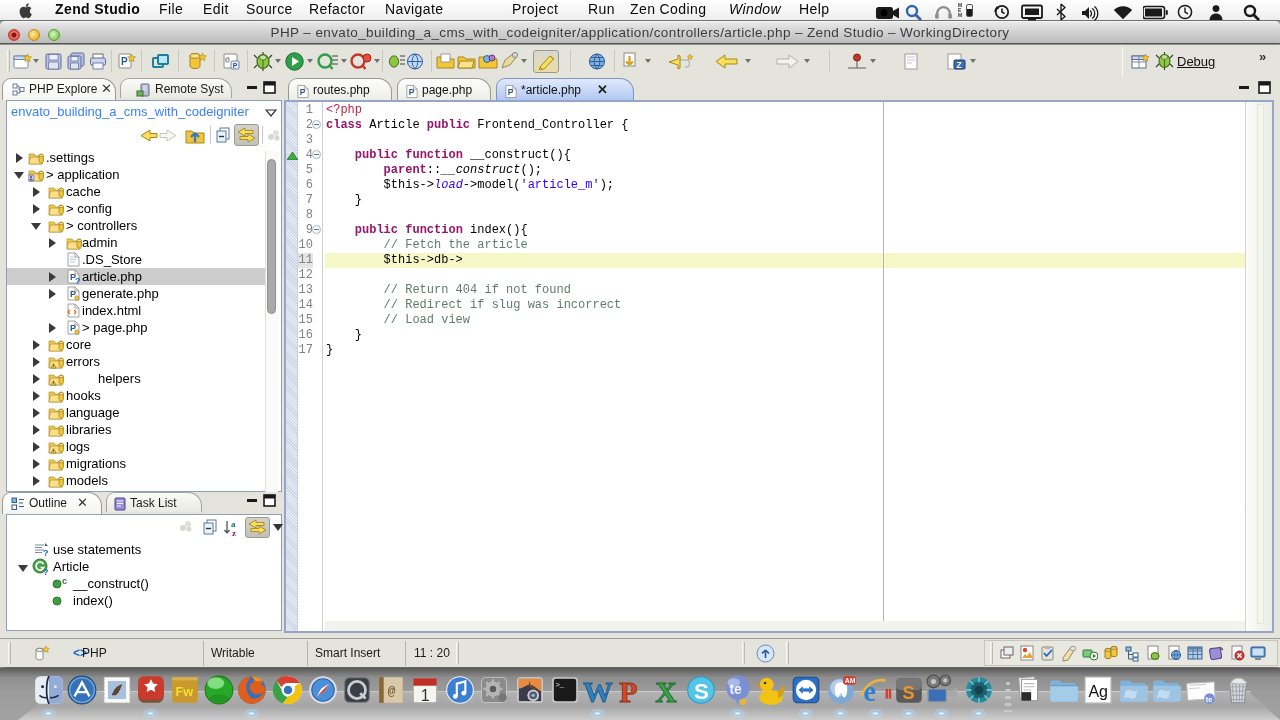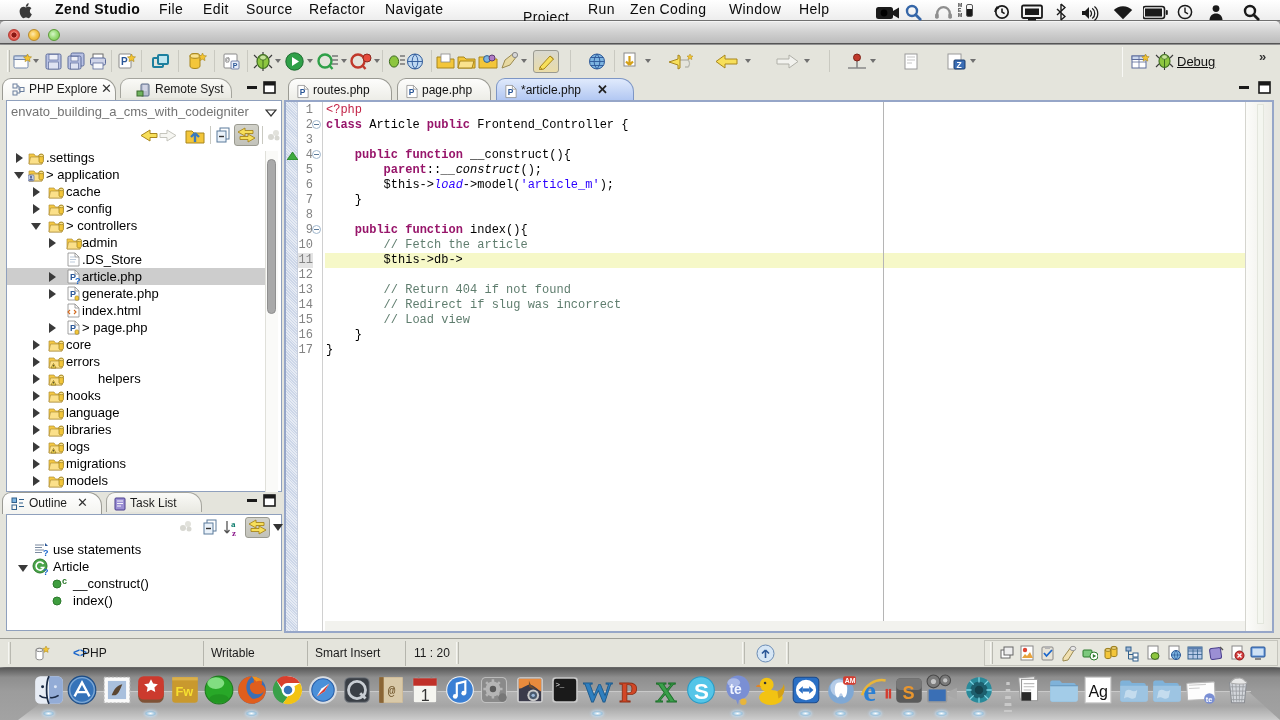--- a/index.html
+++ b/index.html
@@ -66,24 +66,24 @@
   <svg class="mi" style="left:19px;top:3px;" width="14" height="16" viewBox="0 0 14 16">
       <path fill="#3a3a3a" d="M11.4 8.6c0-2 1.6-3 1.7-3.1-.9-1.4-2.4-1.6-2.9-1.6-1.2-.1-2.4.7-3 .7-.6 0-1.6-.7-2.6-.7C3.3 4 2 4.7 1.3 5.9-.1 8.3.9 11.9 2.3 13.9c.7 1 1.5 2.1 2.5 2h.1c1 0 1.3-.6 2.5-.6s1.5.6 2.6.6c1.1 0 1.7-1 2.4-2 .8-1.1 1.1-2.2 1.1-2.3-.1 0-2.1-.8-2.1-3zM9.4 2.8c.5-.7.9-1.6.8-2.5-.8 0-1.7.5-2.3 1.2-.5.6-.9 1.5-.8 2.4.9.1 1.8-.4 2.3-1.1z" transform="scale(.95) translate(0,-1)"></path>
     </svg>
   <div class="mi" style="left:55px;font-weight:bold;">Zend Studio</div>
   <div class="mi" style="left:159px;">File</div>
   <div class="mi" style="left:203px;">Edit</div>
   <div class="mi" style="left:246px;">Source</div>
   <div class="mi" style="left:309px;">Refactor</div>
   <div class="mi" style="left:385px;">Navigate</div>
   <div class="mi" style="left:460px;margin-top:48px;">Search</div>
-  <div class="mi" style="left:523px;margin-top:8px;">Project</div>
+  <div class="mi" style="left:512px;">Project</div>
   <div class="mi" style="left:588px;">Run</div>
   <div class="mi" style="left:630px;">Zen Coding</div>
-  <div class="mi" style="left:729px;">Window</div>
+  <div class="mi" style="left:729px;font-style:italic;">Window</div>
   <div class="mi" style="left:799px;">Help</div>
   <svg class="mi" style="left:876px;top:4px;" width="24" height="14" viewBox="0 0 24 14">
       <rect x="0" y="1" width="17" height="12" rx="2.5" fill="#1a1a1a"></rect>
       <circle cx="8" cy="7" r="3.4" fill="#000"></circle>
       <path d="M17 5l6-3.4v10.8L17 9z" fill="#1a1a1a"></path>
     </svg>
   <svg class="mi" style="left:905px;top:3px;" width="17" height="16" viewBox="0 0 17 16">
       <circle cx="7" cy="7" r="5" fill="none" stroke="#3566a8" stroke-width="2.4"></circle>
       <path d="M10.7 10.7l4.5 4.5" stroke="#3566a8" stroke-width="2.8" stroke-linecap="round"></path>
     </svg>
@@ -129,20 +129,21 @@
     </svg>
   <svg class="mi" style="left:1243px;top:3px;" width="17" height="16" viewBox="0 0 17 16">
       <circle cx="7" cy="7" r="5" fill="none" stroke="#1a1a1a" stroke-width="2.4"></circle>
       <path d="M10.7 10.7l4.5 4.5" stroke="#1a1a1a" stroke-width="2.8" stroke-linecap="round"></path>
     </svg>
 </div>
 <div id="titlebar">
   <div class="tl" style="left:8px; background:radial-gradient(circle at 5px 5px,#8c1813 0 2.2px,#f2897f 3px,#e55a4e 55%,#cf3a2f); border:1px solid #b33d36;"></div>
   <div class="tl" style="left:28px; background:radial-gradient(circle at 4px 4px,#ffe9b0,#f5c64b 45%,#dfa023); border:1px solid #b98a2c;"></div>
   <div class="tl" style="left:48px; background:radial-gradient(circle at 4px 4px,#d6f5c8,#9ede7d 45%,#6cbf3f); border:1px solid #5b9b37;"></div>
+  <div class="title">PHP – envato_building_a_cms_with_codeigniter/application/controllers/article.php – Zend Studio – WorkingDirectory</div>
 </div>
 <div id="win">
   <div id="toolbar">
     <div class="grip" style="left:7px;"></div>
     <svg class="abs" style="left:13px;top:8px;" width="20" height="17" viewBox="0 0 20 17">
         <rect x="1" y="3" width="14" height="12" rx="1.5" fill="#fdfdfb" stroke="#7387ab"></rect>
         <rect x="1" y="3" width="14" height="3.5" fill="#cdd9ee" stroke="#7387ab"></rect>
         <path d="M14.5 1l1.2 2.6 2.8.3-2 1.9.5 2.8-2.5-1.4-2.5 1.4.5-2.8-2-1.9 2.8-.3z" fill="#f4c430" stroke="#a8861d" stroke-width=".6"></path>
       </svg>
     <div class="dd" style="left:33px;"></div>
@@ -323,21 +324,21 @@
     <div class="abs tabtxt" style="left:155px;top:37px;">Remote Syst</div>
     <svg class="abs" style="left:246px;top:38px;" width="12" height="10" viewBox="0 0 12 10">
         <rect x="1" y="3" width="10" height="3" fill="#1a1a1a"></rect>
       </svg>
     <svg class="abs" style="left:263px;top:36px;" width="13" height="13" viewBox="0 0 13 13">
         <rect x="1" y="1" width="11" height="11" fill="#fff" stroke="#1a1a1a" stroke-width="1.6"></rect>
         <rect x="1" y="1" width="11" height="3.5" fill="#1a1a1a"></rect>
       </svg>
 
     <div class="panel" style="left:6px;top:55px;width:276px;height:392px;">
-      <div class="abs" style="left:4px;top:3px;font-size:13px;color:#737373;">envato_building_a_cms_with_codeigniter</div>
+      <div class="abs" style="left:4px;top:3px;font-size:13px;color:#3b82f6;">envato_building_a_cms_with_codeigniter</div>
       <svg class="abs" style="left:258px;top:8px;" width="12" height="8" viewBox="0 0 12 8">
           <path d="M1 1h10L6 7z" fill="none" stroke="#333" stroke-width="1.2"></path>
         </svg>
 
       <svg class="abs" style="left:131px;top:27px;" width="20" height="15" viewBox="0 0 20 15">
           <path d="M12 2v3.5h7v4h-7V13L3 7.5z" fill="#f7df5a" stroke="#a8861d"></path>
         </svg>
       <svg class="abs" style="left:152px;top:27px;" width="20" height="15" viewBox="0 0 20 15">
           <path d="M8 2v3.5H1v4h7V13l9-5.5z" fill="#f6f6f2" stroke="#c5c5bd"></path>
         </svg>

